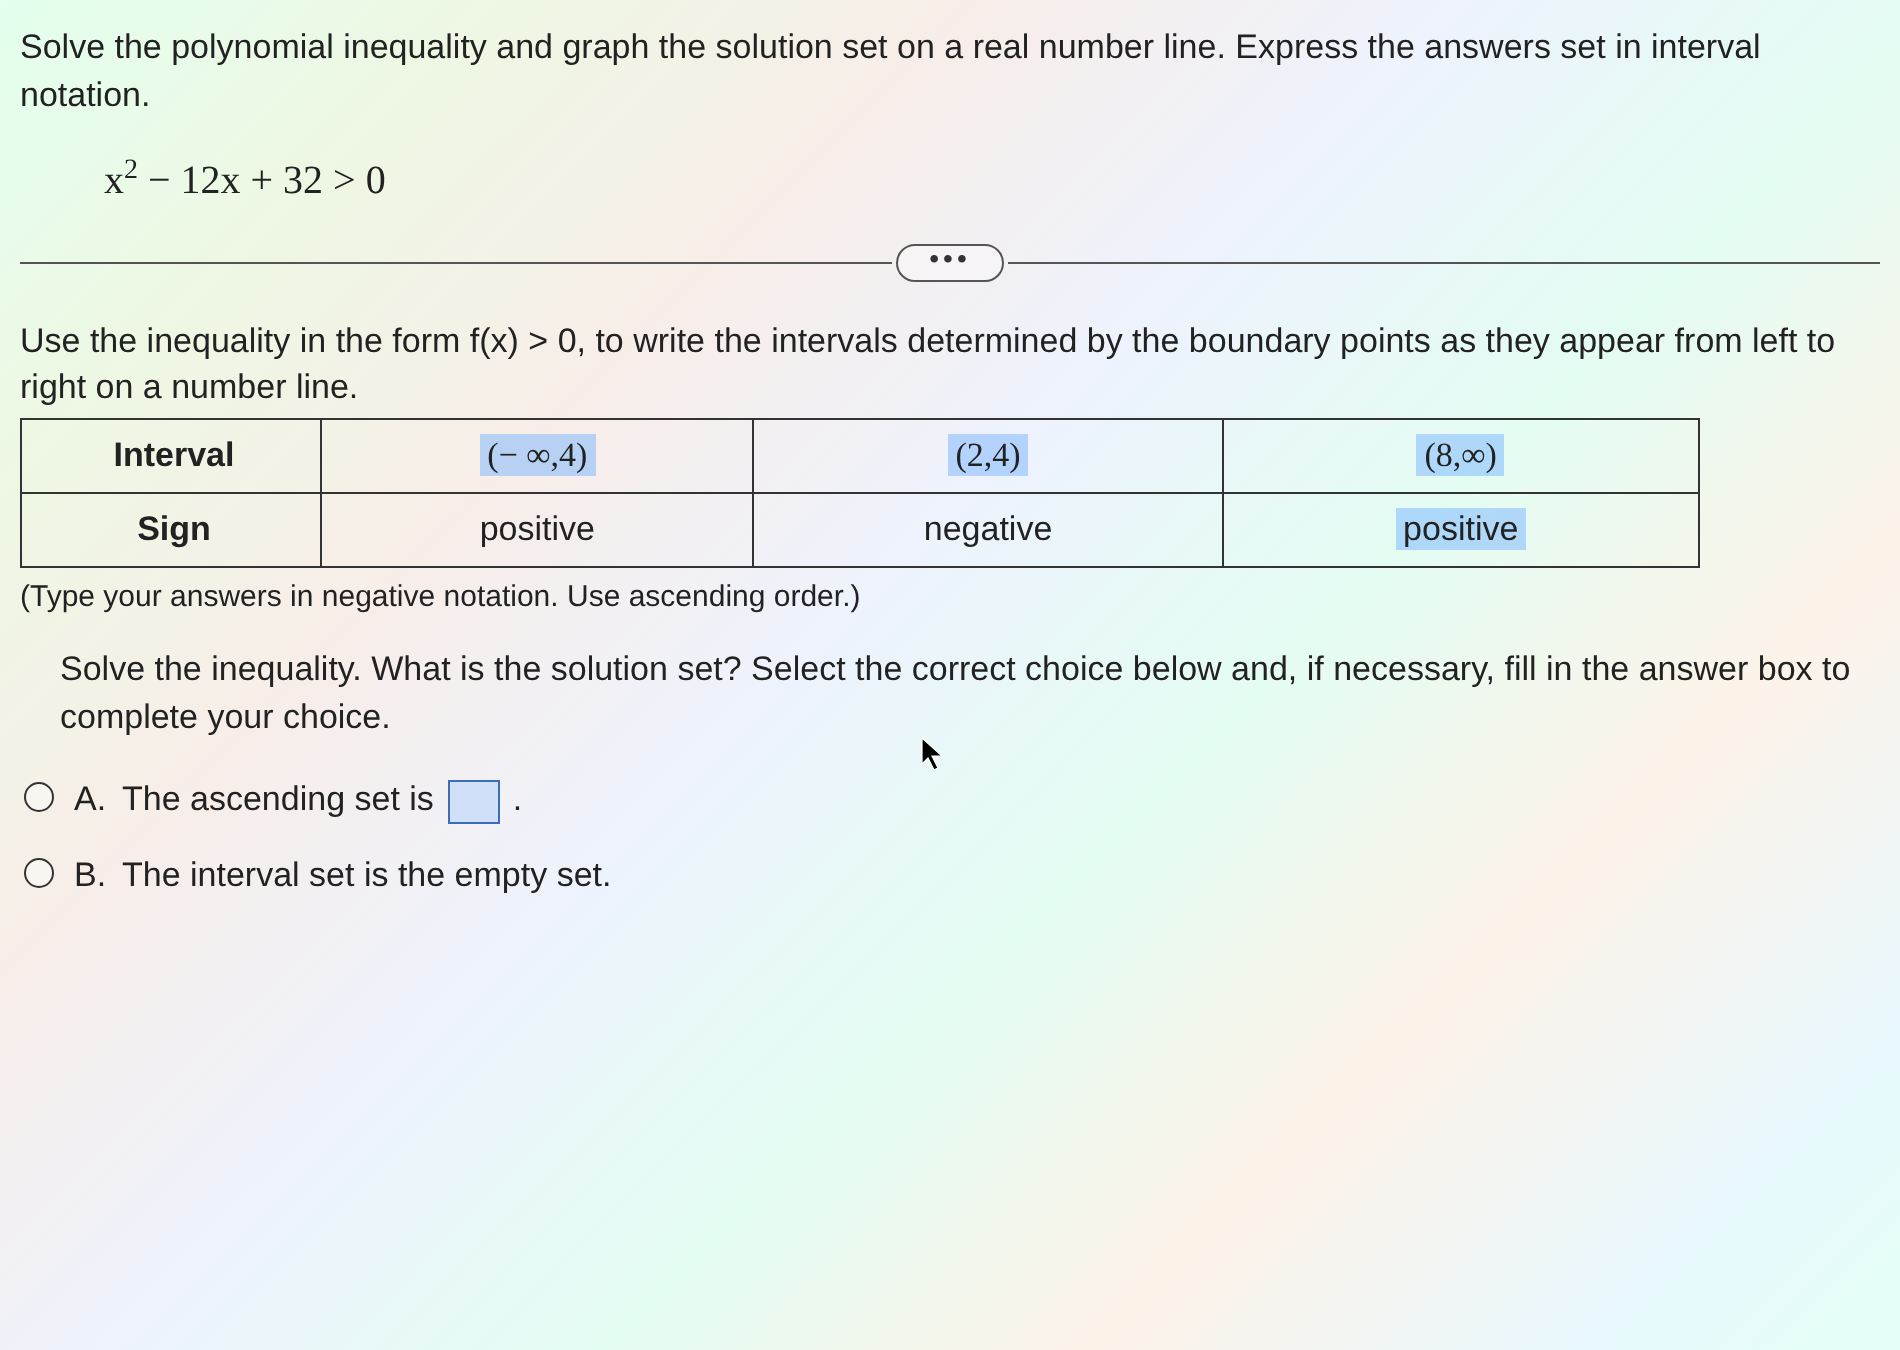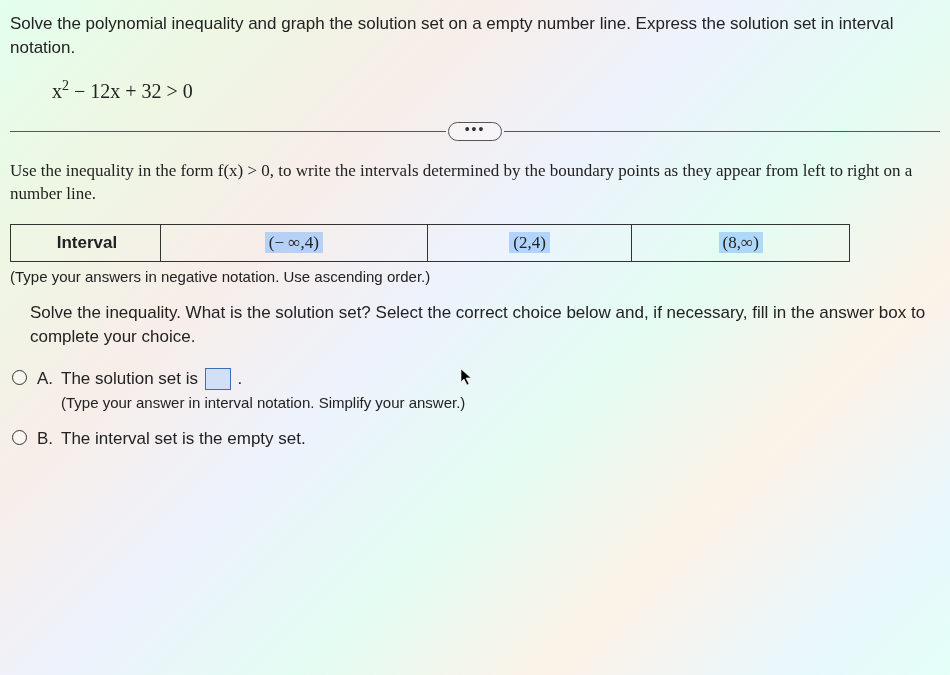--- a/index.html
+++ b/index.html
@@ -44,21 +44,21 @@
       border: 1px solid #555;
       border-radius: 14px;
       padding: 2px 16px 6px 16px;
       font-size: 14px;
       color: #333;
       margin: 0 2px;
       background: rgba(255,255,255,0.3);
       line-height: 0.6;
       letter-spacing: 2px;
     }
-    .instruction { margin: 10px 0 18px 0; font-family: Liberation Serif, serif; }
+    .instruction { margin: 10px 0 3px 0; }
     table.signs {
       border-collapse: collapse;
       width: 840px;
       margin-bottom: 4px;
     }
     table.signs th, table.signs td {
       border: 1px solid #333;
       padding: 6px 8px;
       text-align: center;
       font-weight: normal;
@@ -111,56 +111,61 @@
       top: 368px;
       font-size: 16px;
       color: #000;
       pointer-events: none;
     }
     .math { font-family: "Times New Roman", serif; }
   </style>
 </head>
 <body>
 
-<div class="question-text">Solve the polynomial inequality and graph the solution set on a empty number line. Express the solution set in interval notation.</div>
+<div class="question-text">Solve the polynomial inequality and graph the solution set on a real number line. Express the answers set in interval notation.</div>
 
 <div class="equation math" id="eq">x<sup>2</sup> − 12x + 32 &gt; 0</div>
 
 <div class="divider-row">
   <div class="divider-line"></div>
   <div class="ellipsis-pill">•••</div>
   <div class="divider-line"></div>
 </div>
 
 <div class="instruction">Use the inequality in the form f(x) &gt; 0, to write the intervals determined by the boundary points as they appear from left to right on a number line.</div>
 
 <table class="signs">
   <tbody>
       <tr>
     <th>Interval</th>
     <td><span class="math highlight">(− ∞,4)</span></td>
     <td><span class="math highlight">(2,4)</span></td>
     <td><span class="math highlight">(8,∞)</span></td>
   </tr>
+  <tr>
+    <th>Sign</th>
+    <td><span>positive</span></td>
+    <td><span>negative</span></td>
+    <td><span class="highlight">positive</span></td>
+  </tr>
 </tbody>
   </table>
 
 <div class="note">(Type your answers in negative notation. Use ascending order.)</div>
 
 <div class="solve-text">Solve the inequality. What is the solution set? Select the correct choice below and, if necessary, fill in the answer box to complete your choice.</div>
 
 <div class="options">
   <div class="option-row">
     <div class="radio"></div>
     <div class="option-label">A.</div>
     <div class="option-body">
-      <span>The solution set is </span>
+      <span>The ascending set is </span>
       <span class="answer-box"></span>
       <span>.</span>
-      <div class="option-hint">(Type your answer in interval notation. Simplify your answer.)</div>
     </div>
   </div>
   <div class="option-row">
     <div class="radio"></div>
     <div class="option-label">B.</div>
     <div class="option-body">
       <span>The interval set is the empty set.</span>
     </div>
   </div>
 </div>

